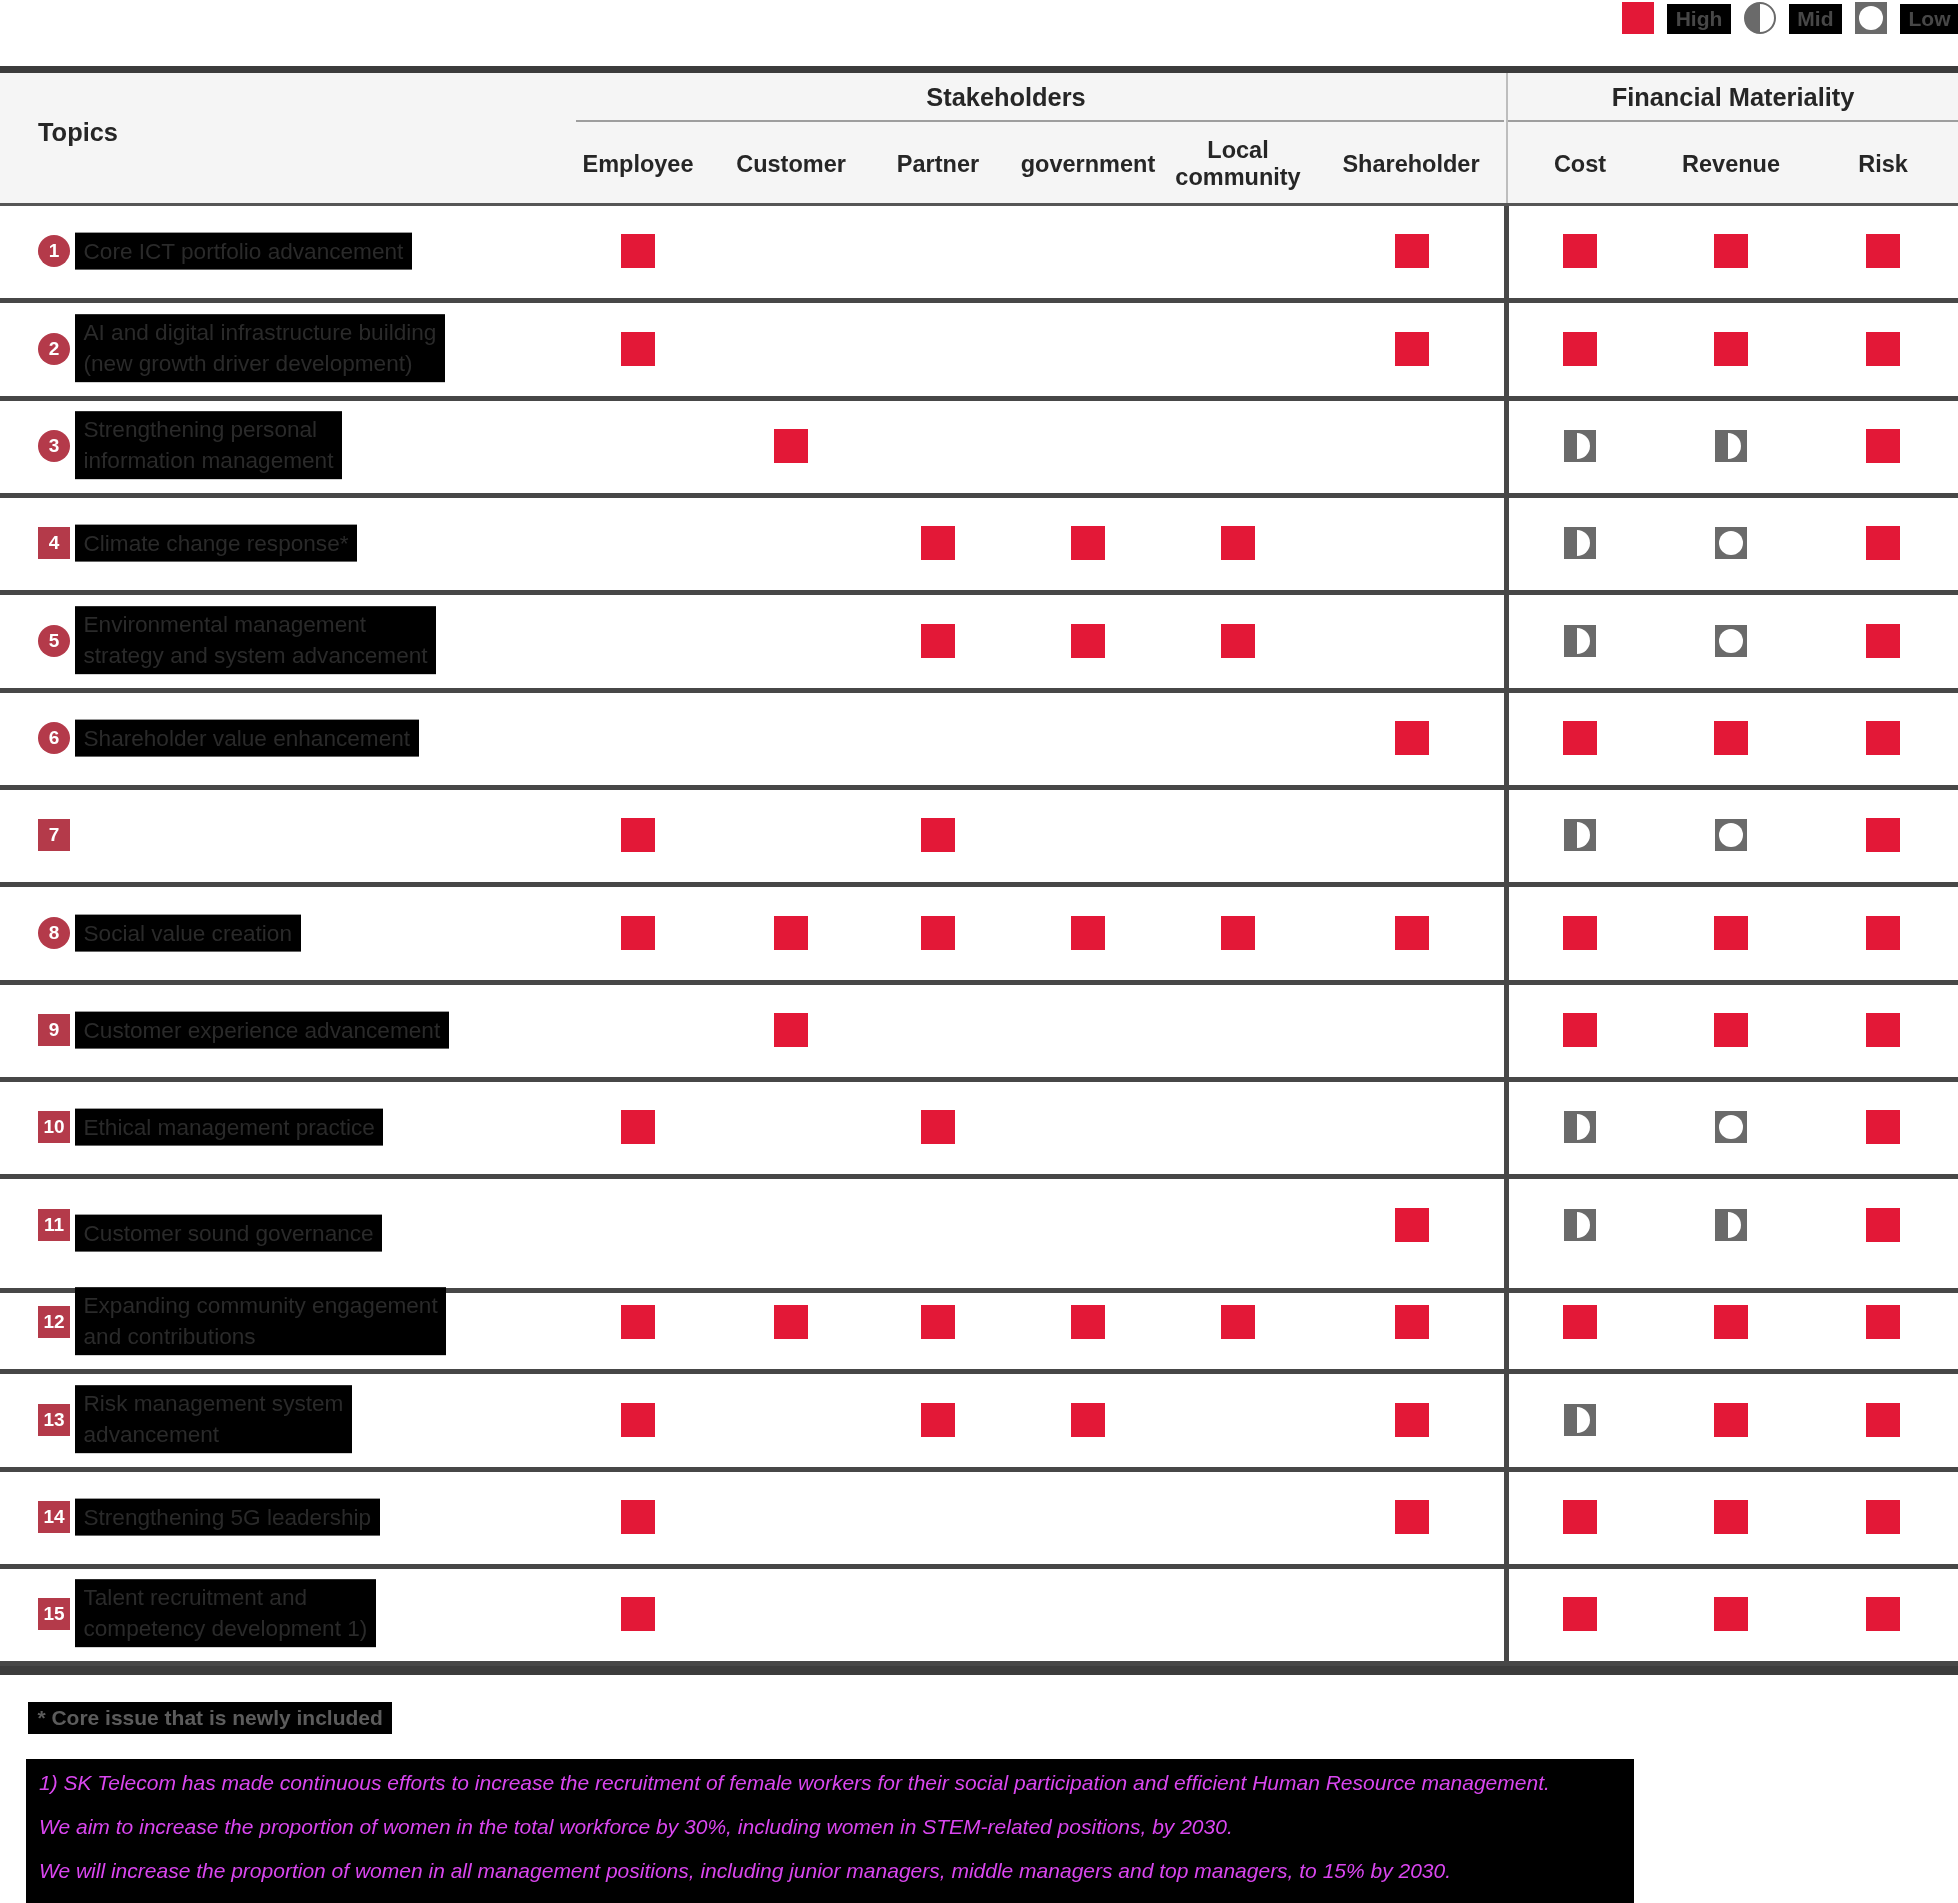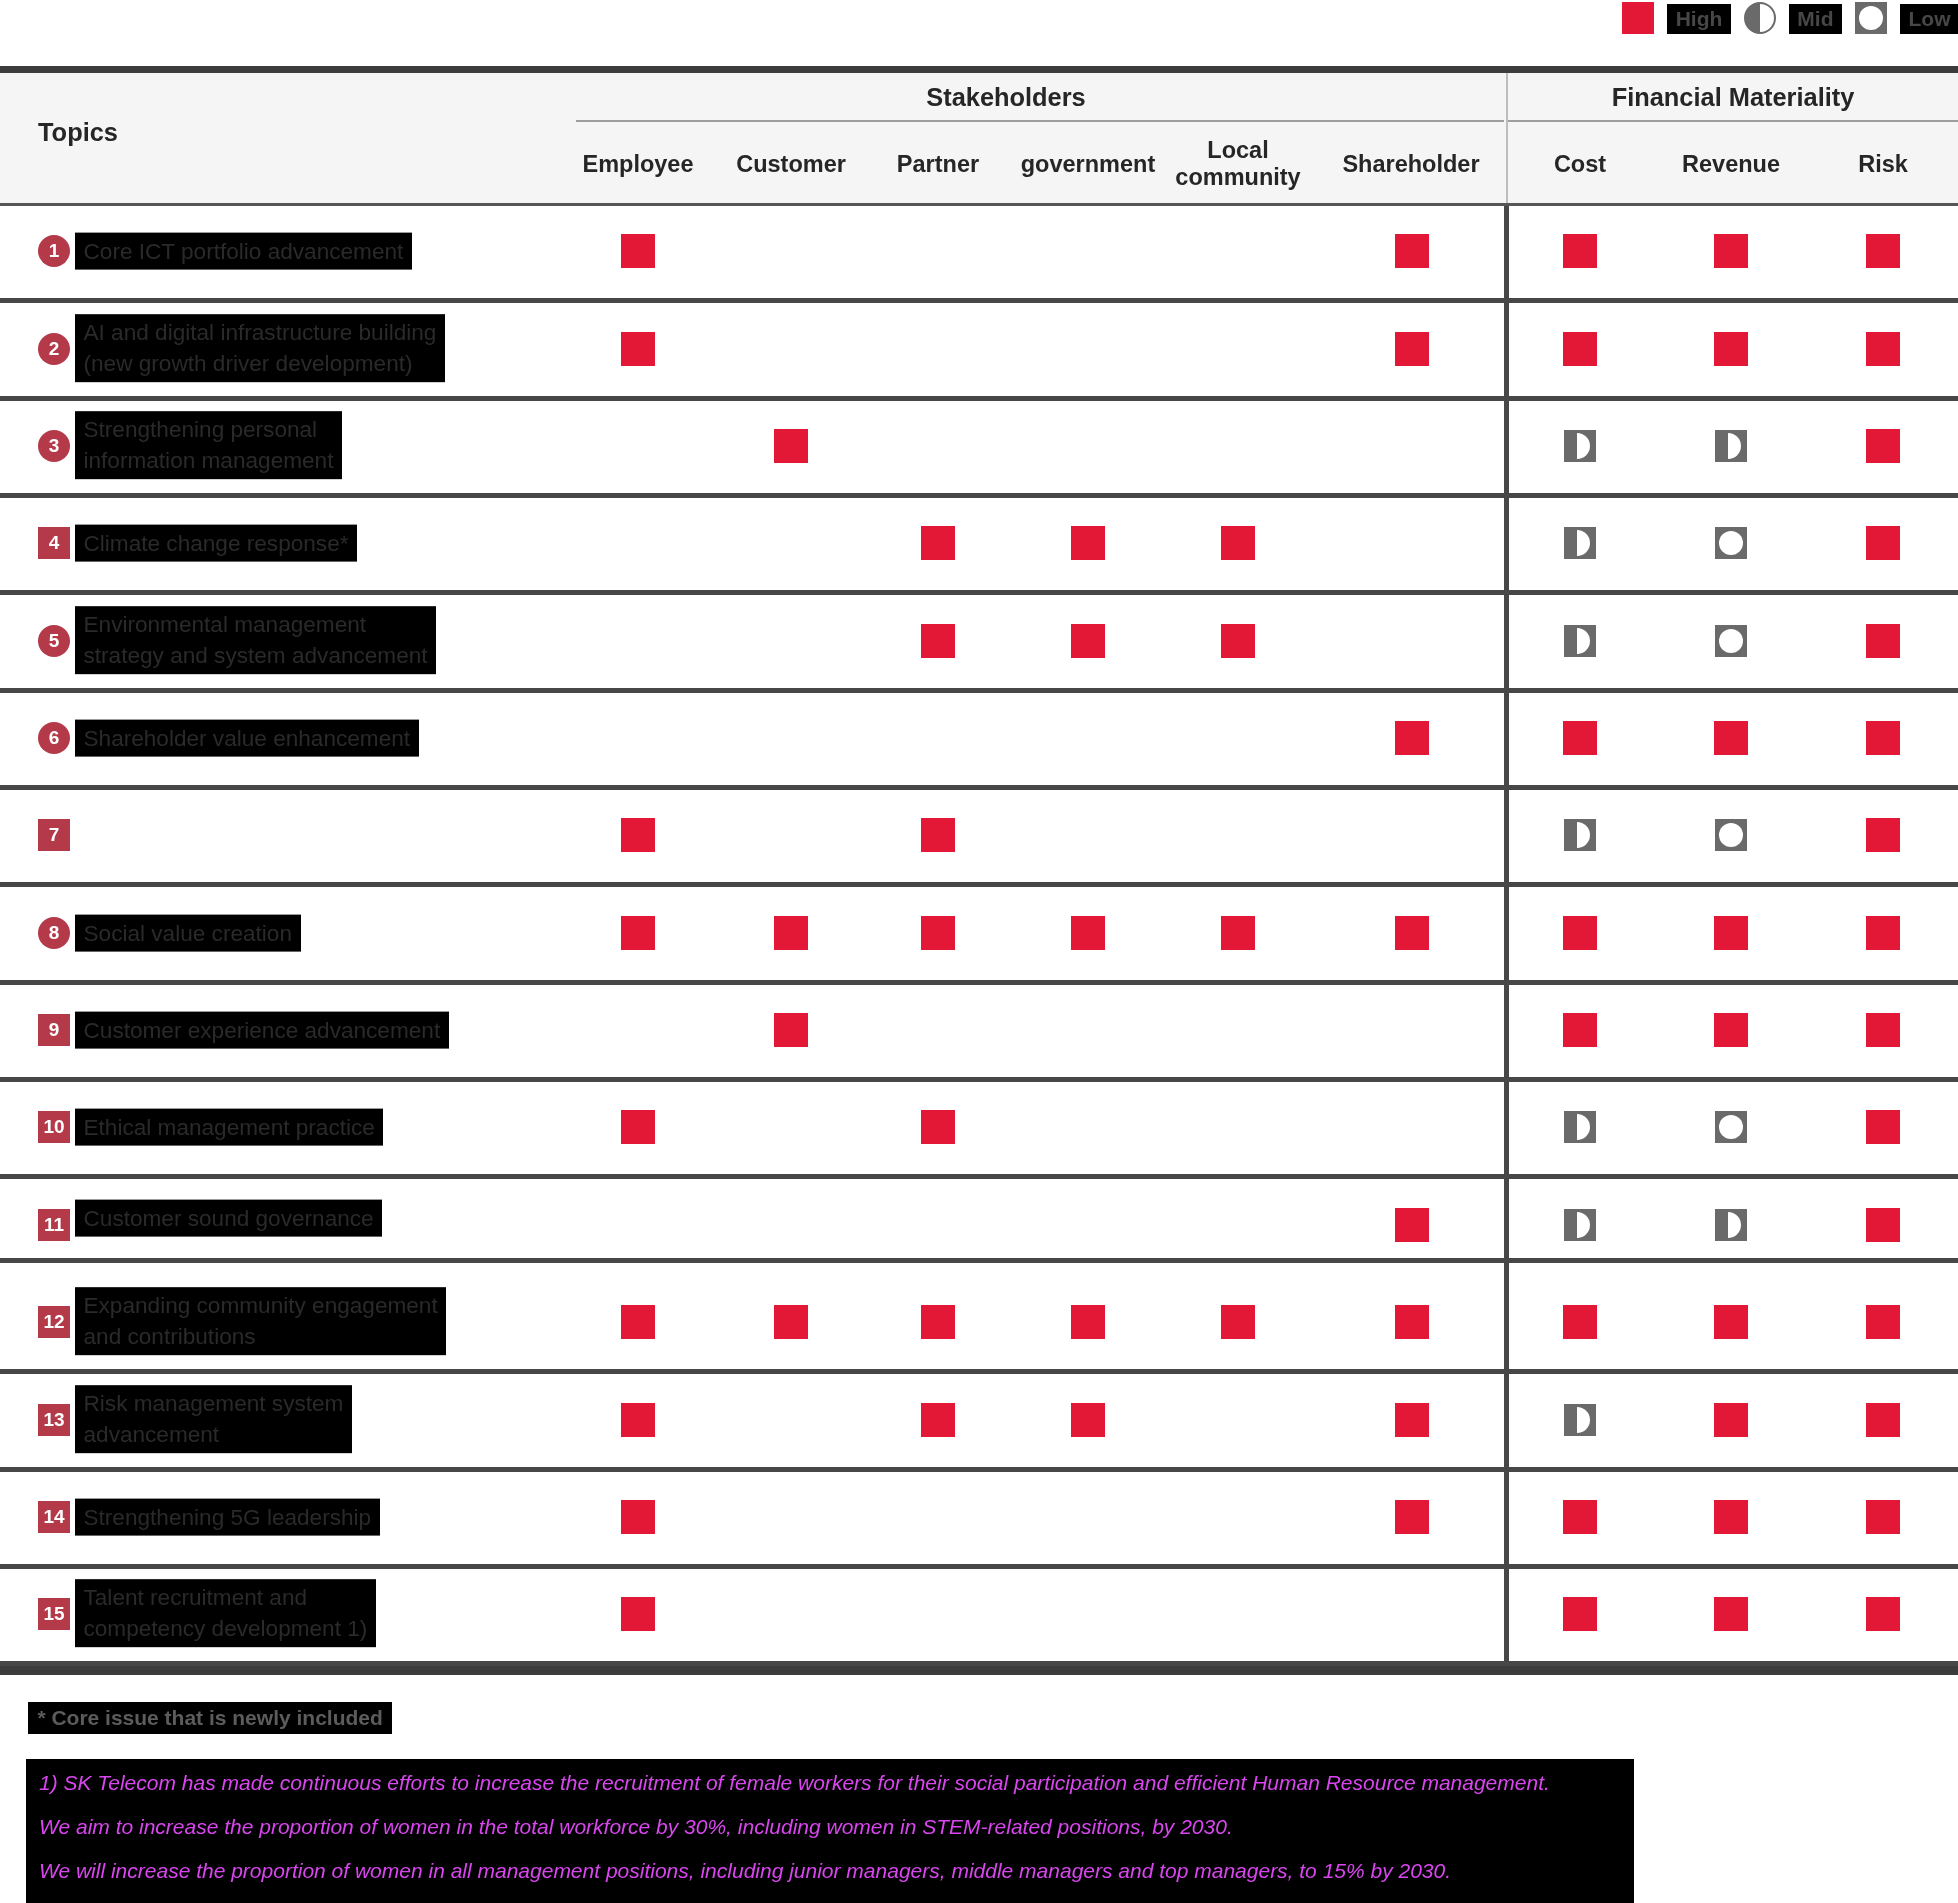--- a/index.html
+++ b/index.html
@@ -217,21 +217,21 @@
         <span class="mk mk-high" style="left: 621px; top: 28px;"></span>
         <span class="mk mk-high" style="left: 921px; top: 28px;"></span>
         <span class="mk mk-gray" style="left: 1564px; top: 29px;">
           <span class="half"></span>
         </span>
         <span class="mk mk-gray" style="left: 1715px; top: 29px;">
           <span class="dot"></span>
         </span>
         <span class="mk mk-high" style="left: 1866px; top: 28px;"></span>
       </div>
-      <div class="row" style="top: 1180px; height: 83px;">
+      <div class="row" style="top: 1180px; height: 113px;">
         <span class="badge sq" style="top: 29px;">11</span>
         <div class="topic">
           <div>Customer sound governance</div>
         </div>
         <span class="mk mk-high" style="left: 1395px; top: 28px;"></span>
         <span class="mk mk-gray" style="left: 1564px; top: 29px;">
           <span class="half"></span>
         </span>
         <span class="mk mk-gray" style="left: 1715px; top: 29px;">
           <span class="half"></span>

